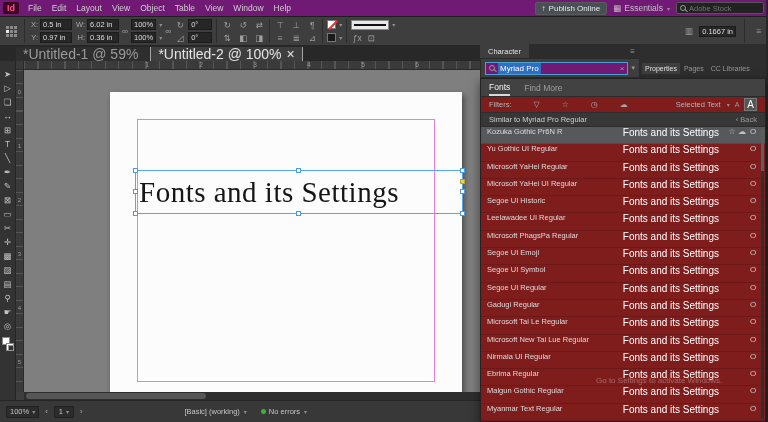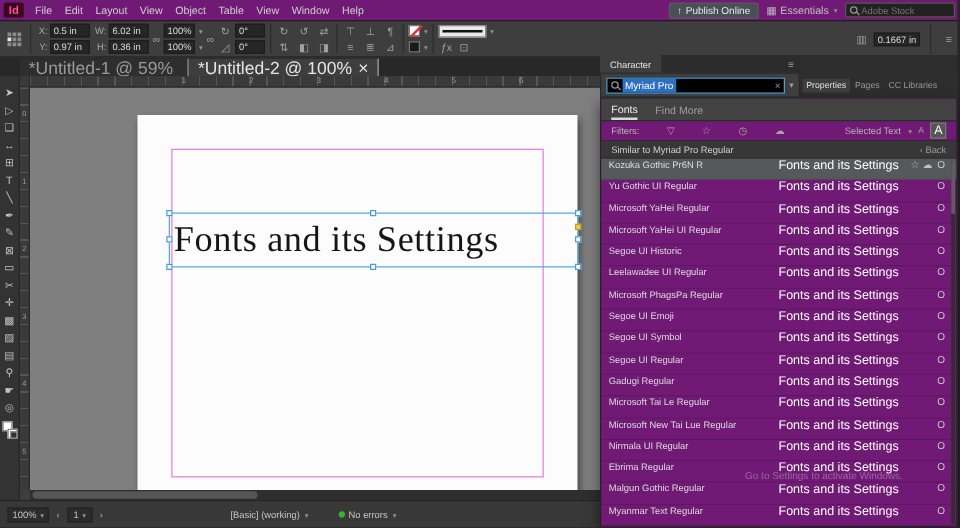--- a/index.html
+++ b/index.html
@@ -73,43 +73,43 @@
 .h-yellow{right:-3px;top:8px;background:#e6d34a;border-color:#b9a42c}
 
 
 #hscroll{position:absolute;left:24px;top:392px;width:456px;height:8px;background:#2e2e2e;z-index:2}
 #hscroll .thumb{position:absolute;left:2px;top:1px;width:180px;height:6px;background:#565656;border-radius:3px}
 #statusbar{position:absolute;left:0;top:400px;width:480px;height:22px;background:#383838;border-top:1px solid #262626;display:flex;align-items:center;font-size:7.5px;color:#c5c5c5;gap:4px;padding:0 6px;z-index:2}
 .sb-btn{color:#b9b9b9;padding:0 2px}
 #sb-zoom{background:#2c2c2c;border:1px solid #222;padding:0 3px;height:12px;display:flex;align-items:center;gap:2px}
 #sb-page{background:#2c2c2c;border:1px solid #222;padding:0 4px;height:12px;display:flex;align-items:center;gap:2px}
 #sb-preflight{margin-left:96px;display:flex;align-items:center;gap:3px}
-#sb-errors{margin-left:20px;display:flex;align-items:center;gap:3px}
+#sb-errors{margin-left:10px;display:flex;align-items:center;gap:3px}
 .greendot{width:5px;height:5px;border-radius:50%;background:#3fae37;display:inline-block}
 
 
 #dock{position:absolute;left:640px;top:44px;width:126px;height:378px;background:#2e2e2e;z-index:3}
 #dock-tabs{display:flex;align-items:flex-end;height:30px;gap:1px;padding:14px 2px 0 2px}
 .dock-tab{font-size:7px;padding:2px 3px;color:#999;background:#2e2e2e;white-space:nowrap}
 .dock-tab.active{background:#3e3e3e;color:#e3e3e3}
 #right-edge{position:absolute;left:766px;top:0;width:2px;height:422px;background:#262626;z-index:6}
 
 
 #charpanel{position:absolute;left:480px;top:44px;width:160px;height:34px;z-index:31}
 #charpanel-header{height:14px;background:#2c2c2c;display:flex;align-items:center}
 #charpanel-tab{background:#3e3e3e;color:#e2e2e2;font-size:7.5px;padding:2px 8px;height:14px;display:flex;align-items:center}
 #charpanel-menu{margin-left:auto;color:#9a9a9a;font-size:8px;padding:0 5px}
 #charpanel-body{height:20px;background:#3e3e3e;border:1px solid #2a2a2a;display:flex;align-items:center;gap:3px;padding:0 4px}
-#font-search{flex:1;height:13px;background:#000000;border:1px solid #4b9fd5;display:flex;align-items:center;gap:3px;padding:0 3px}
+#font-search{flex:1;height:13px;background:#701a75;border:1px solid #4b9fd5;display:flex;align-items:center;gap:3px;padding:0 3px}
 #font-search .selected-text{background:#2f6fc2;color:#fff;font-size:8px;padding:0 2px;line-height:11px}
 #font-search .clear{margin-left:auto;color:#9a9a9a;font-size:8px}
 #search-dd{color:#9a9a9a;font-size:7px}
 
 
-#fontdrop{position:absolute;left:480px;top:78px;width:286px;height:344px;background:#701a75;border:1px solid #232323;box-shadow:0 4px 10px rgba(0,0,0,.5);z-index:30;display:flex;flex-direction:column}
+#fontdrop{position:absolute;left:480px;top:78px;width:286px;height:344px;background:#7f1d1d;border:1px solid #232323;box-shadow:0 4px 10px rgba(0,0,0,.5);z-index:30;display:flex;flex-direction:column}
 #fd-tabs{height:18px;display:flex;align-items:center;gap:14px;padding:0 8px;background:#424242;border-bottom:1px solid #2b2b2b;font-size:8.5px}
 .fd-tab{color:#9f9f9f;height:100%;display:flex;align-items:center}
 .fd-tab.active{color:#f0f0f0;border-bottom:2px solid #d8d8d8}
 #fd-filters{height:16px;display:flex;align-items:center;gap:22px;padding:0 8px;font-size:7.5px;color:#b3b3b3;border-bottom:1px solid #2e2e2e}
 #fd-filters .ficon{color:#a5a5a5;font-size:8px}
 #fd-filters-right{margin-left:auto;display:flex;align-items:center;gap:5px}
 #sample-small{font-size:7px;color:#9a9a9a}
 #sample-large{font-size:10px;color:#fff;background:#555;border:1px solid #777;padding:0 2px;line-height:11px}
 #fd-similar{height:14px;display:flex;align-items:center;background:#373737;border-bottom:1px solid #2c2c2c;padding:0 8px;font-size:7.5px;color:#cfcfcf}
 #fd-similar .back{margin-left:auto;color:#9a9a9a}

